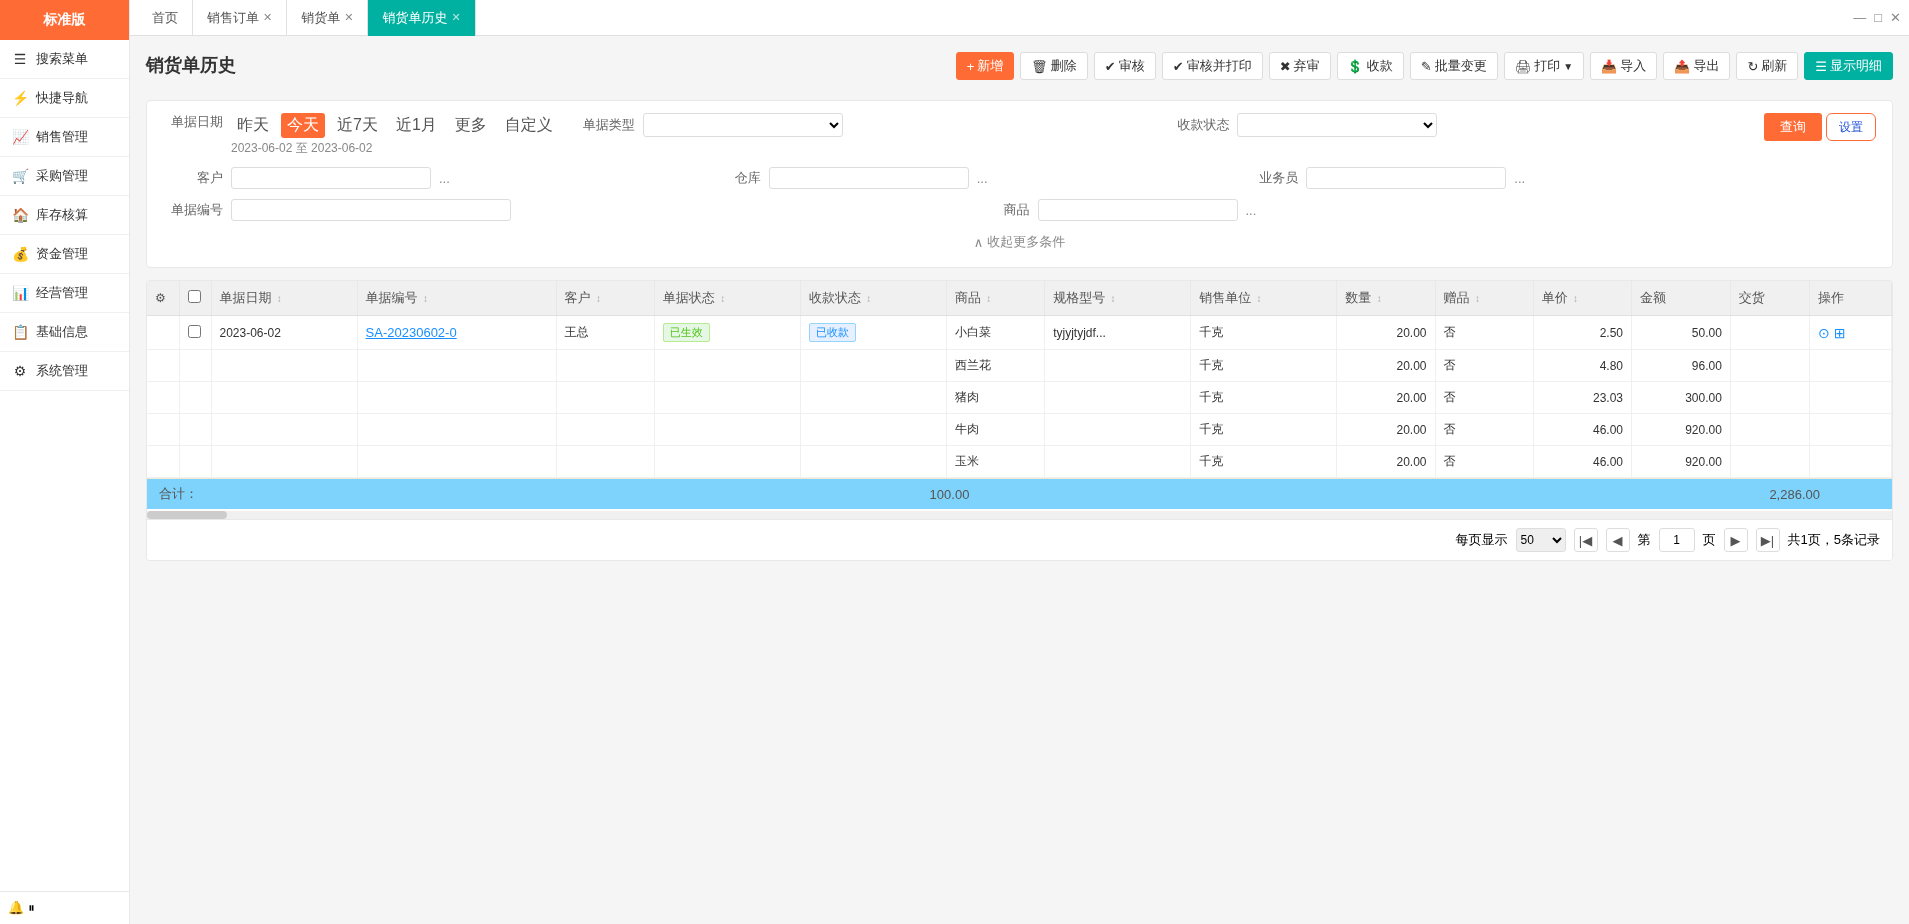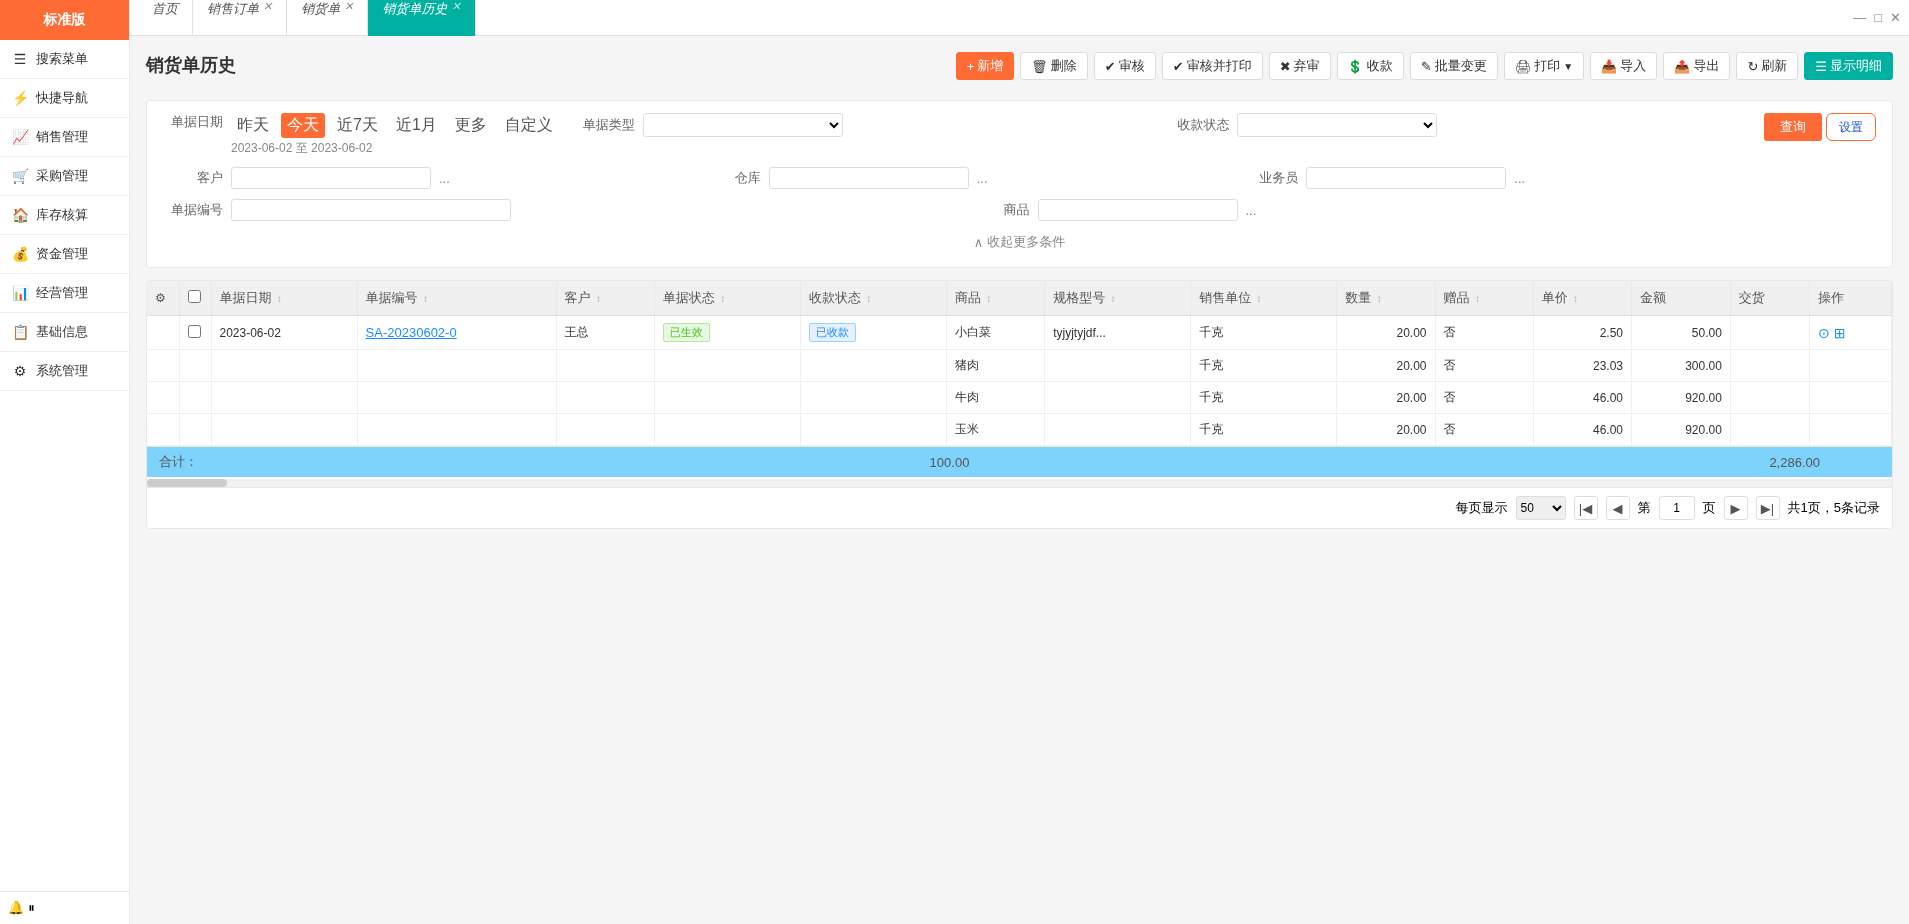--- a/index.html
+++ b/index.html
@@ -56,27 +56,26 @@
       border-bottom: 1px solid #e0e0e0;
       display: flex;
       align-items: center;
       height: 36px;
       padding: 0 8px;
     }
     .tab {
       padding: 0 14px;
       height: 36px;
       display: flex;
-      align-items: flex-start;
+      align-items: center;
       cursor: pointer;
       color: #555;
       border-right: 1px solid #e0e0e0;
       gap: 4px;
       white-space: nowrap;
-      font-style: italic;
     }
     .tab.active {
       background: #00b0a0;
       color: #fff;
     }
     .tab .tab-close {
       font-size: 11px;
       opacity: 0.7;
     }
     .tab-spacer { flex: 1; }
@@ -603,20 +602,38 @@
       <td><span style="color:#1890ff;cursor:pointer;font-size:14px;margin-right:4px;">⊙</span><span style="color:#1890ff;cursor:pointer;font-size:14px;">⊞</span></td>
     </tr>
             <tr>
       <td></td>
       <td></td>
       <td></td>
       <td><span class="link-text"></span></td>
       <td></td>
       <td></td>
       <td></td>
+      <td>西兰花</td>
+      <td></td>
+      <td>千克</td>
+      <td style="text-align:right">20.00</td>
+      <td>否</td>
+      <td style="text-align:right">4.80</td>
+      <td style="text-align:right">96.00</td>
+      <td></td>
+      <td></td>
+    </tr>
+            <tr>
+      <td></td>
+      <td></td>
+      <td></td>
+      <td><span class="link-text"></span></td>
+      <td></td>
+      <td></td>
+      <td></td>
       <td>猪肉</td>
       <td></td>
       <td>千克</td>
       <td style="text-align:right">20.00</td>
       <td>否</td>
       <td style="text-align:right">23.03</td>
       <td style="text-align:right">300.00</td>
       <td></td>
       <td></td>
     </tr>

